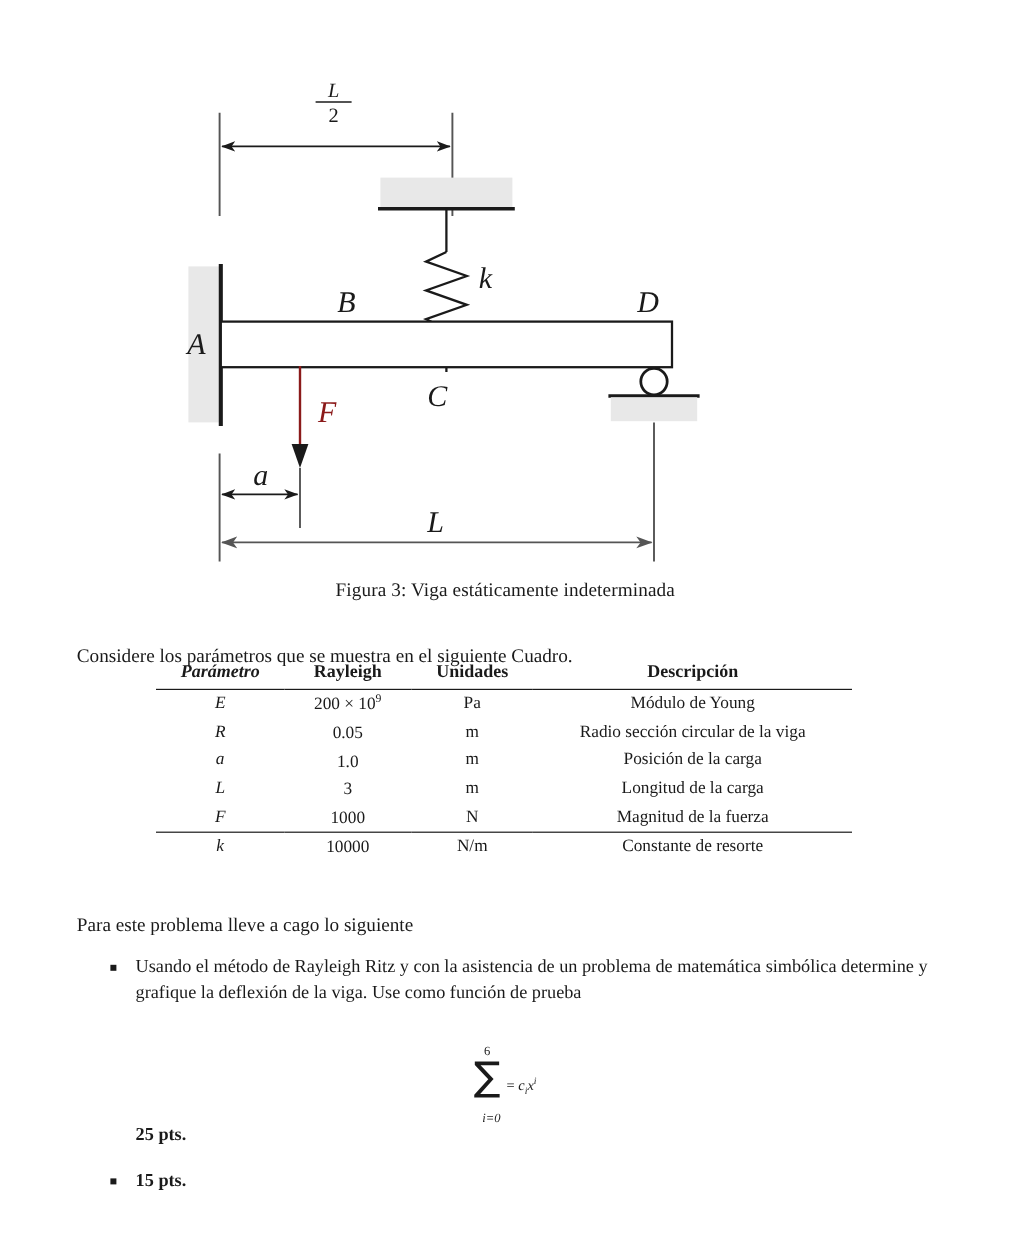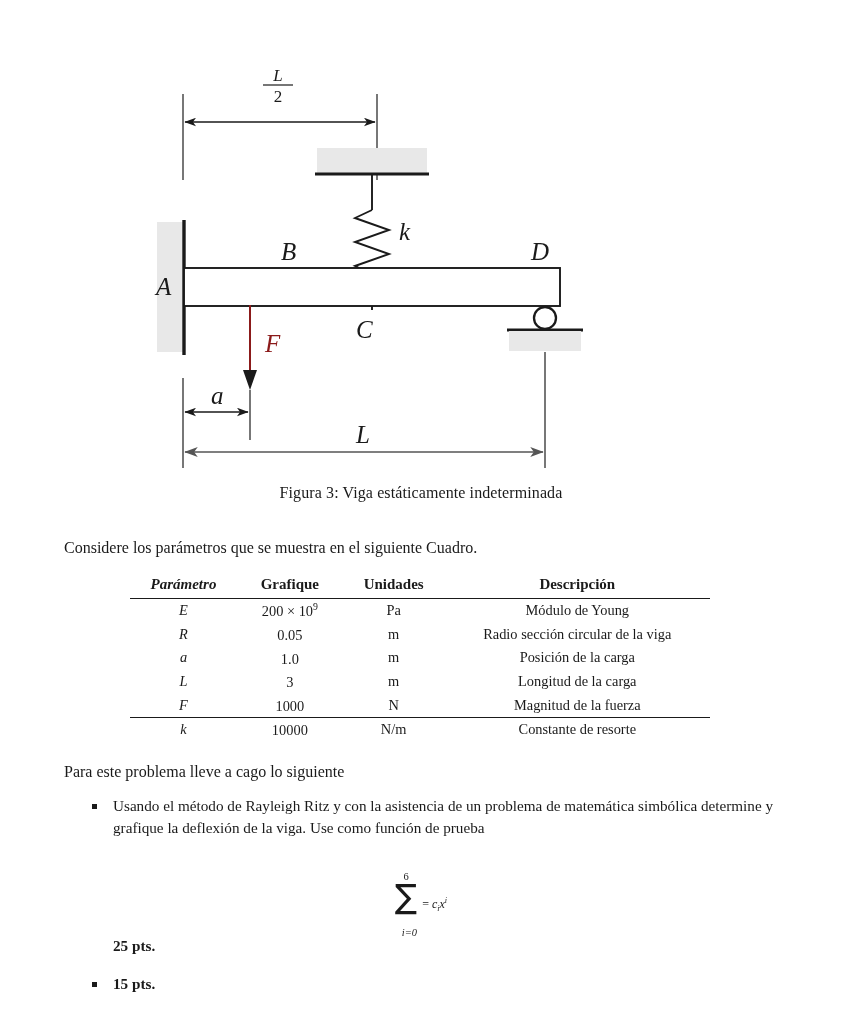--- a/index.html
+++ b/index.html
@@ -25,21 +25,21 @@
 
   
   .para {
     position:absolute; left:64px; width:710px;
     font-size:16px; line-height:1.42;
   }
   .para-intro { top:537px; }
   .para-tasks { top:761px; }
 
   
-  .tbl-wrap { position:absolute; left:130px; top:575px; width:580px; }
+  .tbl-wrap { position:absolute; left:130px; top:551px; width:580px; }
   table.params { border-collapse:collapse; width:100%; font-size:14.4px; }
   table.params th {
     font-weight:bold; padding:1px 4px 5px 4px; font-size:15px;
     white-space:nowrap;
   }
   table.params td { padding:2.4px 4px; text-align:center; white-space:nowrap; }
   .rule-top   { border-bottom:1.3px solid #1a1a1a; }
   .rule-bot   { border-top:1.3px solid #1a1a1a; }
   .c-sym  { width:105px; font-style:italic; }
   .c-mag  { width:105px; }
@@ -164,21 +164,21 @@
 
   <div class="fig-caption">Figura 3: Viga estáticamente indeterminada</div>
 
   <div class="para para-intro">Considere los parámetros que se muestra en el siguiente Cuadro.</div>
 
   <div class="tbl-wrap">
     <table class="params">
       <thead>
         <tr class="rule-top">
           <th class="c-sym">Parámetro</th>
-          <th class="c-mag">Grafique</th>
+          <th class="c-mag">Rayleigh</th>
           <th class="c-uni">Unidades</th>
           <th class="c-des">Descripción</th>
         </tr>
       </thead>
       <tbody>
         <tr>
           <td class="c-sym">E</td>
           <td class="c-mag"><span>200 × 10</span><span class="sup">9</span></td>
           <td class="c-uni">Pa</td>
           <td class="c-des">Módulo de Young</td>

